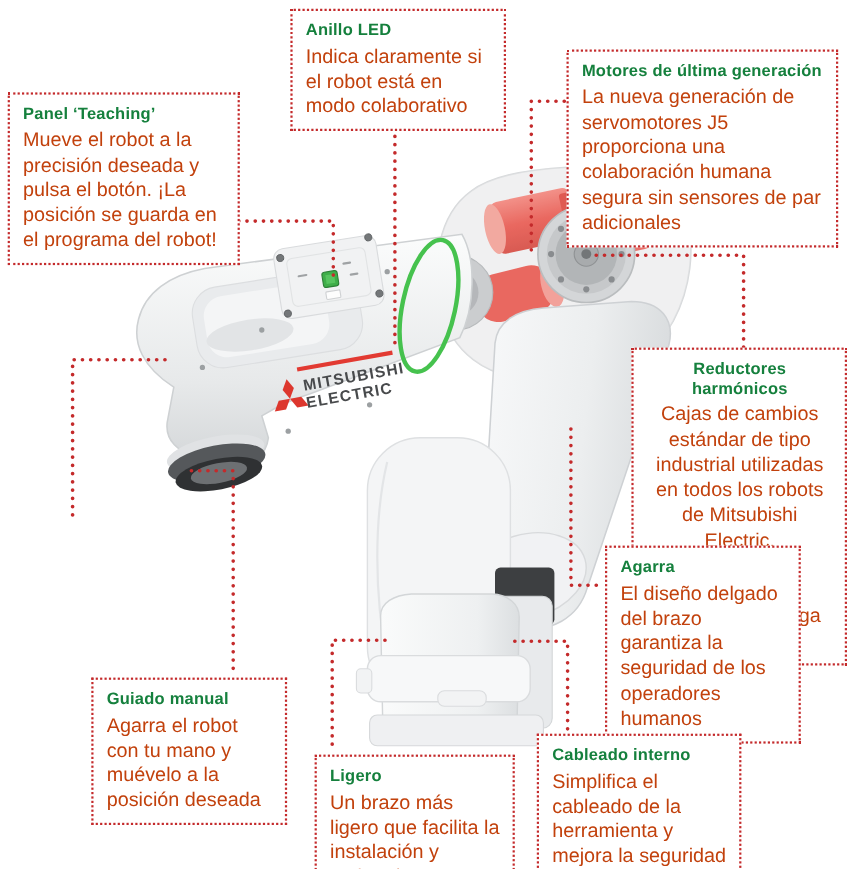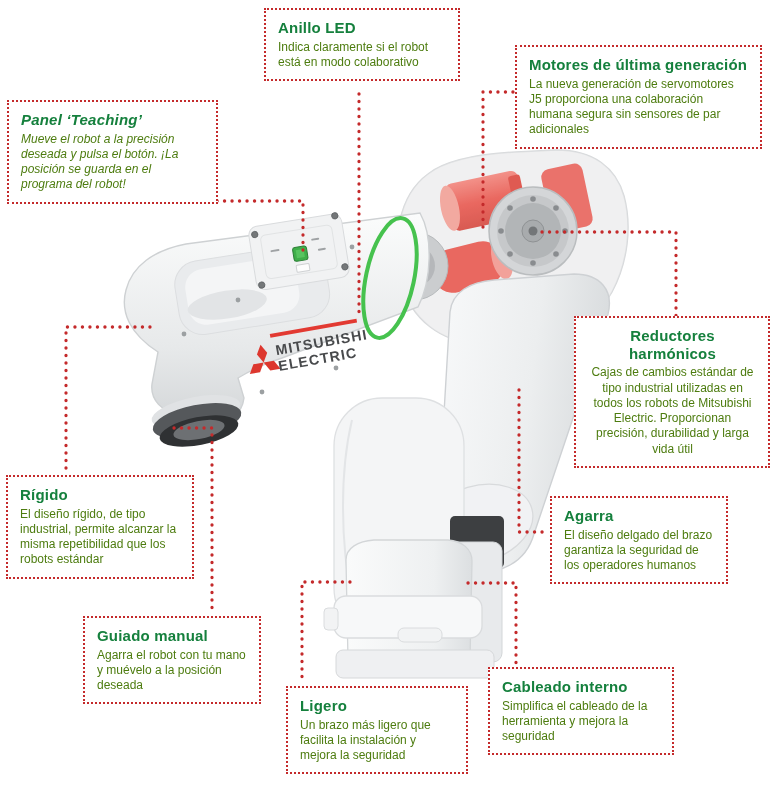--- a/index.html
+++ b/index.html
@@ -3,22 +3,22 @@
 <meta charset="utf-8">
 <style>
   html,body{margin:0;padding:0;background:#fff;}
   .stage{position:relative;width:780px;height:790px;background:#ffffff;overflow:hidden;
          font-family:"Liberation Sans",sans-serif;}
   .art{position:absolute;left:0;top:0;width:780px;height:790px;}
   .callout{position:absolute;background:#ffffff;border:2px dotted #c42a2b;
            padding:9px 11px 9px 12px;box-sizing:border-box;}
   .co-title{font-weight:bold;font-size:15px;line-height:1.18;color:#15803d;
             margin-bottom:3px;letter-spacing:.2px;}
-  .co-body{font-size:12px;line-height:1.27;color:#4d7c0f;}
-  #co-teaching  {left:7px;  top:100px; width:211px;font-style:italic;}
+  .co-body{font-size:18px;line-height:1.27;color:#c2410c;}
+  #co-teaching  {left:7px;  top:84px; width:211px;}
   #co-anillo    {left:264px;top:8px;   width:196px;}
   #co-motores   {left:515px;top:45px;  width:247px;}
   #co-reductores{left:574px;top:316px; width:196px;text-align:center;}
   #co-rigido    {left:6px;  top:475px; width:188px;}
   #co-delgado   {left:550px;top:496px; width:178px;}
   #co-guiado    {left:83px; top:616px; width:178px;}
   #co-ligero    {left:286px;top:686px; width:182px;}
   #co-cableado  {left:488px;top:667px; width:186px;}
 </style>
 </head>
@@ -209,24 +209,20 @@
   <div class="callout" id="co-teaching">
     <div class="co-title">Panel ‘Teaching’</div>
     <div class="co-body">Mueve el robot a la precisión deseada y pulsa el botón. ¡La posición se guarda en el programa del robot!</div>
   </div>
 
   <div class="callout" id="co-reductores">
     <div class="co-title">Reductores harmónicos</div>
     <div class="co-body">Cajas de cambios estándar de tipo industrial utilizadas en todos los robots de Mitsubishi Electric. Proporcionan precisión, durabilidad y larga vida útil</div>
   </div>
 
-  <div class="callout" id="co-rigido">
-    <div class="co-title">Rígido</div>
-    <div class="co-body">El diseño rígido, de tipo industrial, permite alcanzar la misma repetibilidad que los robots estándar</div>
-  </div>
 
   <div class="callout" id="co-delgado">
     <div class="co-title">Agarra</div>
     <div class="co-body">El diseño delgado del brazo garantiza la seguridad de los operadores humanos</div>
   </div>
 
   <div class="callout" id="co-ligero">
     <div class="co-title">Ligero</div>
     <div class="co-body">Un brazo más ligero que facilita la instalación y mejora la seguridad</div>
   </div>

